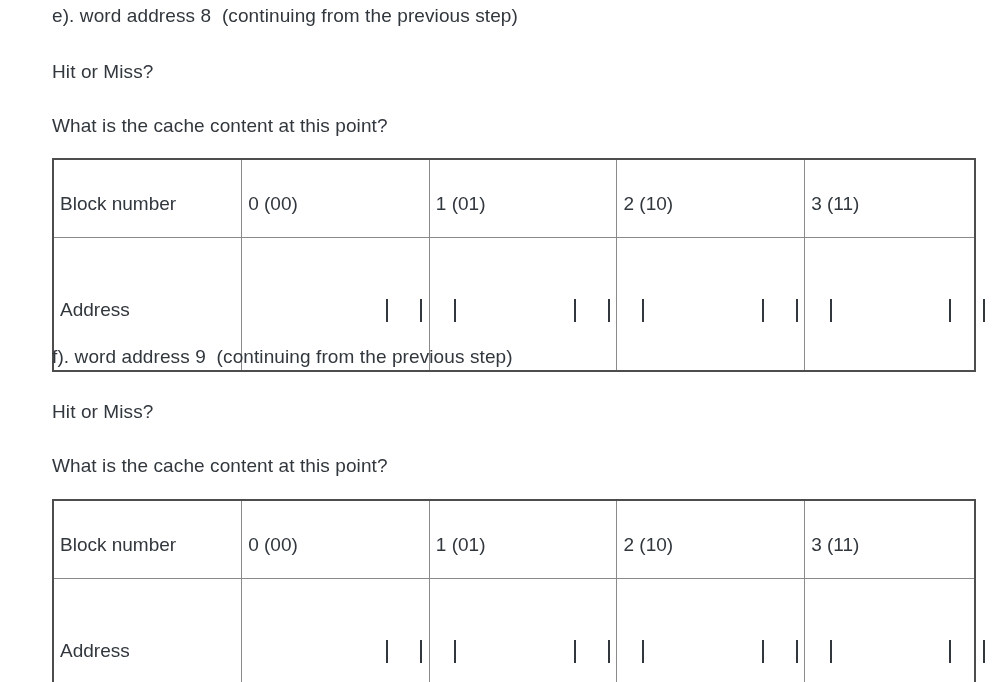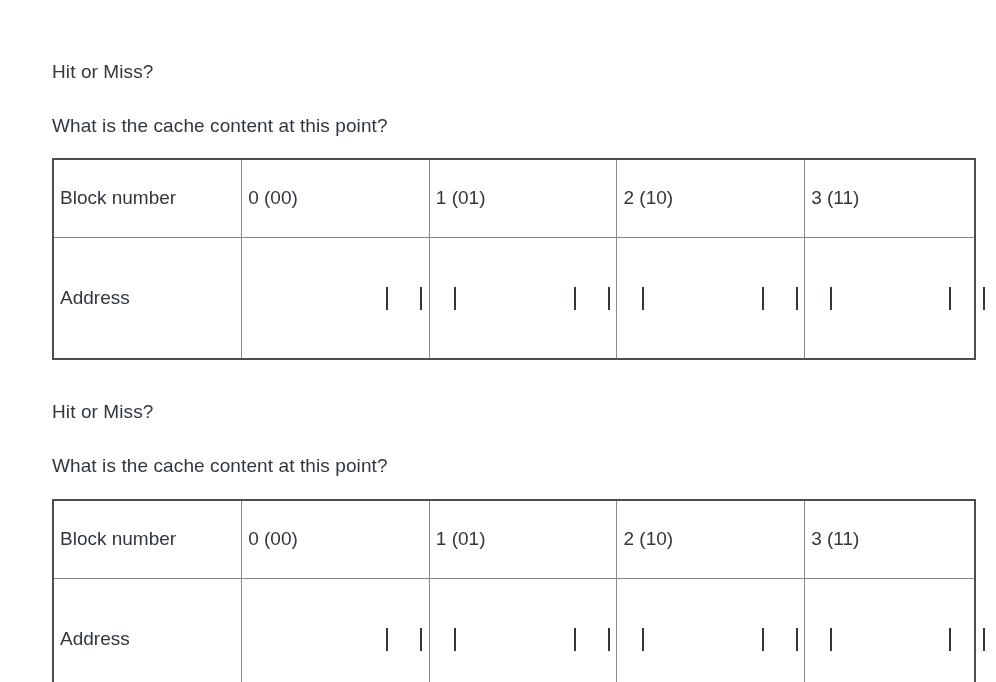--- a/index.html
+++ b/index.html
@@ -40,21 +40,21 @@
     border-collapse: collapse;
     table-layout: fixed;
     border: 2px solid #4d4d4d;
     background: #ffffff;
   }
   .cache-table td {
     border: 1px solid #8a8a8a;
     font-size: 19px;
     line-height: 24px;
     color: #31373d;
-    padding: 0 0 0 6px;
+    padding: 12px 0 0 6px;
     vertical-align: middle;
     height: 78px;
     box-sizing: border-box;
     white-space: pre;
   }
   .col-label  { width: 185px; }
   .col-block  { width: 184px; }
   .col-block3 { width: 184px; }
   .col-block4 { width: 167px; }
 
@@ -89,20 +89,21 @@
   #line-f      { top: 345px; }
   #line-f-hit  { top: 400px; }
   #line-f-q    { top: 454px; }
   #table-f     { top: 499px; }
 </style>
 </head>
 <body>
 
 <div class="page">
 
+  <div class="prose" id="line-e">e). word address 8  (continuing from the previous step)</div>
 
   <div class="prose" id="line-e-hit">Hit or Miss?</div>
 
   <div class="prose" id="line-e-q">What is the cache content at this point?</div>
 
   <table class="cache-table" id="table-e">
     <tbody>
       <tr>
         <td class="col-label">Block number</td>
         <td class="col-block">0 (00)</td>
@@ -129,20 +130,21 @@
         </td>
         <td class="col-block4 addr-cell">
           <span class="ticks">
             <span><i class="tick-glyph"></i></span><span><i class="tick-glyph"></i></span>
           </span>
         </td>
       </tr>
     </tbody>
   </table>
 
+  <div class="prose" id="line-f">f). word address 9  (continuing from the previous step)</div>
 
   <div class="prose" id="line-f-hit">Hit or Miss?</div>
 
   <div class="prose" id="line-f-q">What is the cache content at this point?</div>
 
   <table class="cache-table" id="table-f">
     <tbody>
       <tr>
         <td class="col-label">Block number</td>
         <td class="col-block">0 (00)</td>

